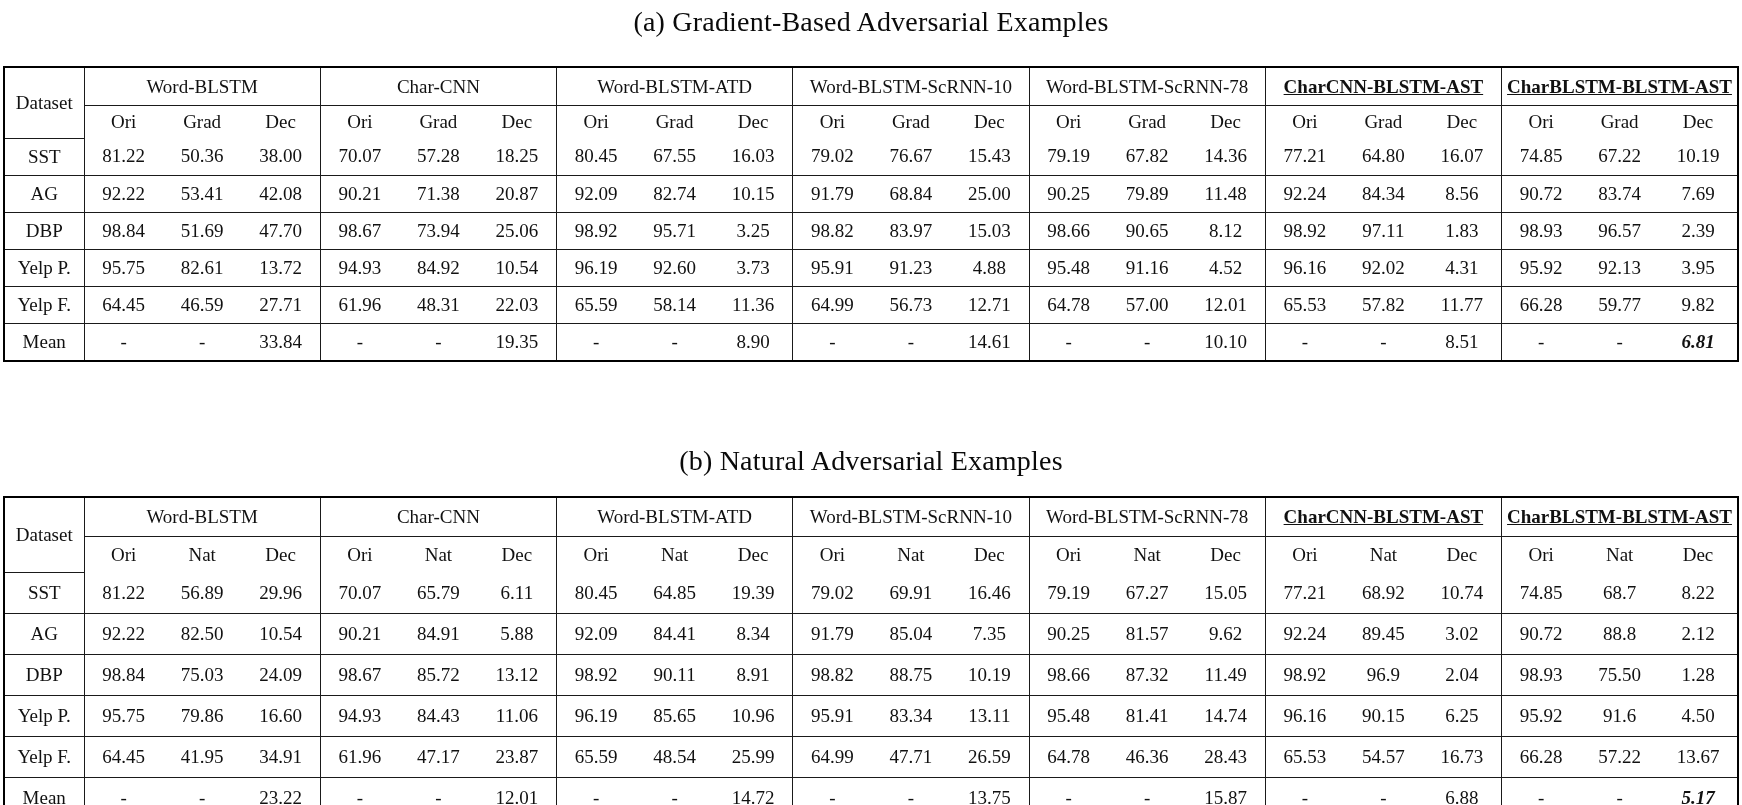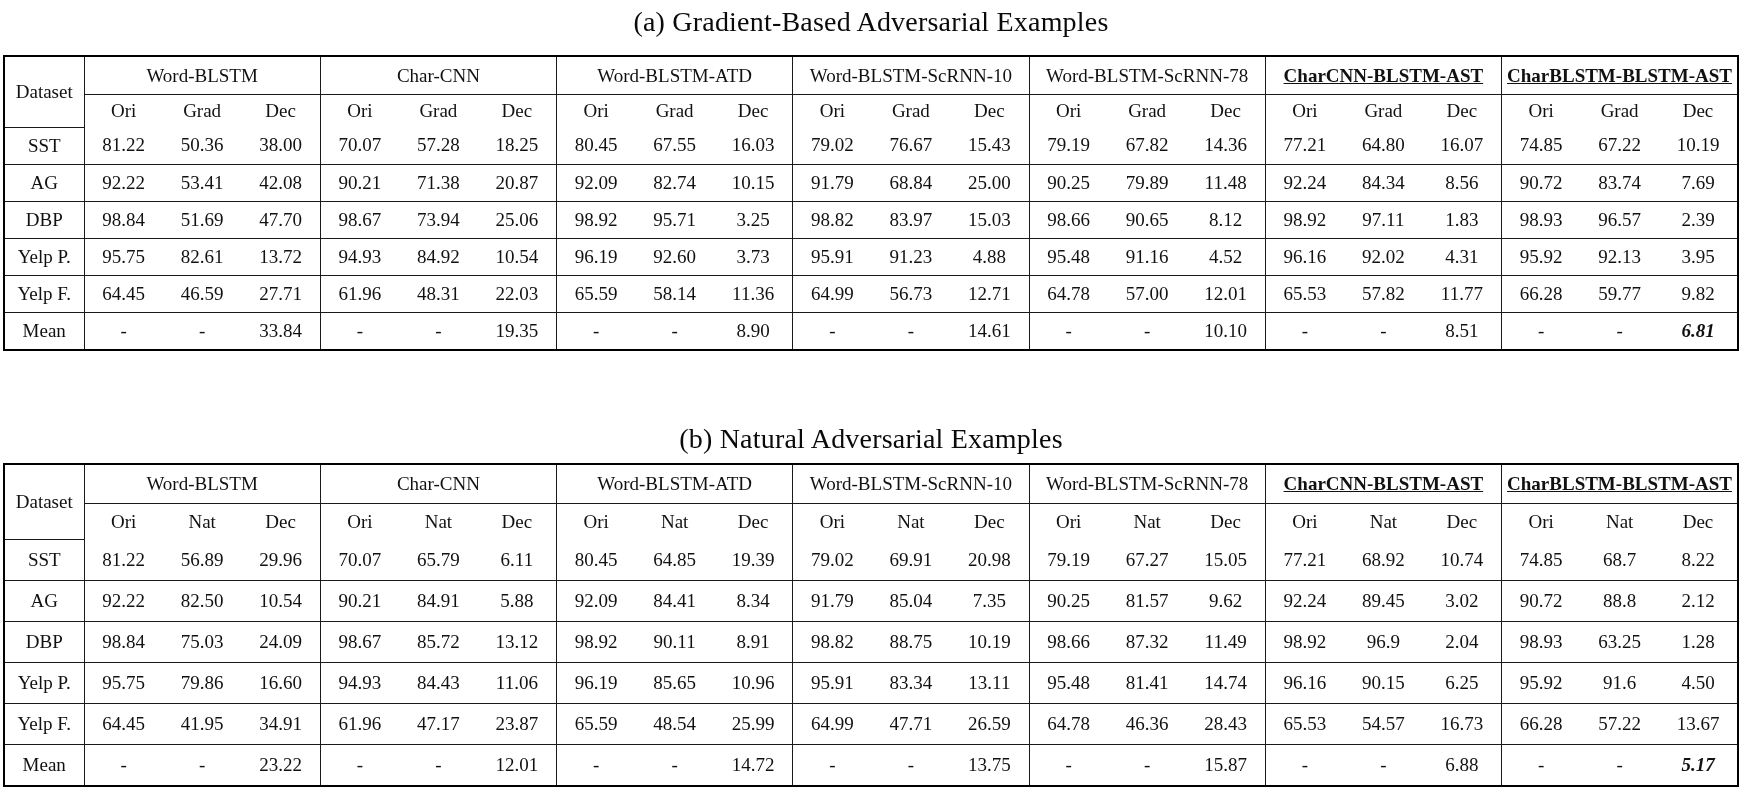--- a/index.html
+++ b/index.html
@@ -27,21 +27,21 @@
     margin: 0;
     letter-spacing: 0.2px;
   }
   .caption-a { padding-top: 6px; padding-bottom: 17px; }
   .caption-b { padding-top: 72px; padding-bottom: 8px; }
 
   table.results {
     border-collapse: collapse;
     table-layout: fixed;
     width: 1736px;
-    margin: 0 3px;
+    margin: 11px 3px;
     border: 2px solid #000000;
   }
   table.results th, table.results td {
     padding: 0;
     text-align: center;
     vertical-align: middle;
     font-size: 19px;
     font-weight: 400;
     color: #111111;
     overflow: hidden;
@@ -356,21 +356,21 @@
             <td class="value-cell">56.89</td>
             <td class="value-cell">29.96</td>
             <td class="value-cell group-start">70.07</td>
             <td class="value-cell">65.79</td>
             <td class="value-cell">6.11</td>
             <td class="value-cell group-start">80.45</td>
             <td class="value-cell">64.85</td>
             <td class="value-cell">19.39</td>
             <td class="value-cell group-start">79.02</td>
             <td class="value-cell">69.91</td>
-            <td class="value-cell">20.98</td>
+            <td class="value-cell">16.46</td>
             <td class="value-cell group-start">79.19</td>
             <td class="value-cell">67.27</td>
             <td class="value-cell">15.05</td>
             <td class="value-cell group-start">77.21</td>
             <td class="value-cell">68.92</td>
             <td class="value-cell">10.74</td>
             <td class="value-cell group-start">74.85</td>
             <td class="value-cell">68.7</td>
             <td class="value-cell">8.22</td>
           </tr>
@@ -412,21 +412,21 @@
             <td class="value-cell group-start">98.82</td>
             <td class="value-cell">88.75</td>
             <td class="value-cell">10.19</td>
             <td class="value-cell group-start">98.66</td>
             <td class="value-cell">87.32</td>
             <td class="value-cell">11.49</td>
             <td class="value-cell group-start">98.92</td>
             <td class="value-cell">96.9</td>
             <td class="value-cell">2.04</td>
             <td class="value-cell group-start">98.93</td>
-            <td class="value-cell">63.25</td>
+            <td class="value-cell">75.50</td>
             <td class="value-cell">1.28</td>
           </tr>
           <tr>
             <th class="row-label">Yelp P.</th>
             <td class="value-cell group-start">95.75</td>
             <td class="value-cell">79.86</td>
             <td class="value-cell">16.60</td>
             <td class="value-cell group-start">94.93</td>
             <td class="value-cell">84.43</td>
             <td class="value-cell">11.06</td>

